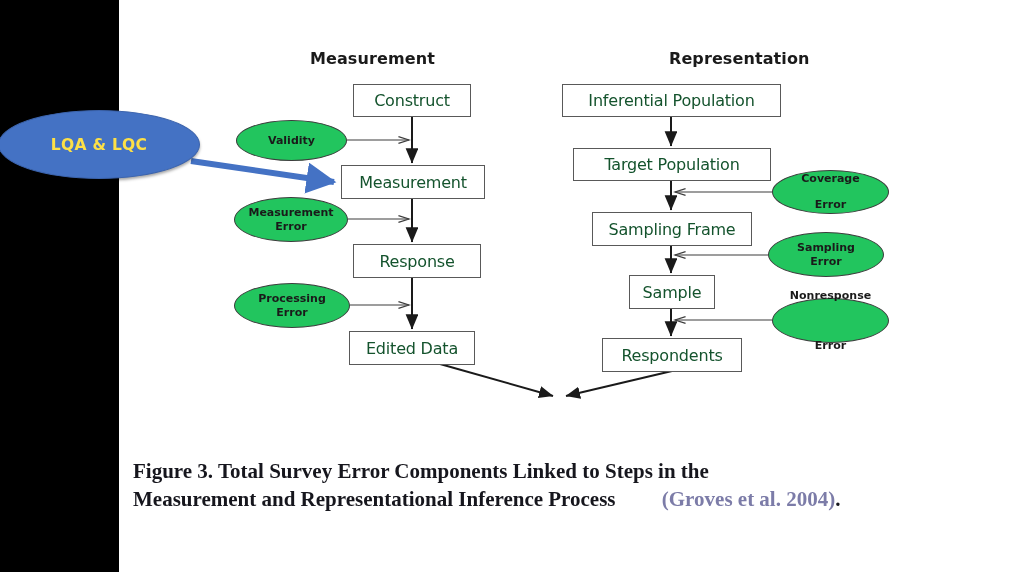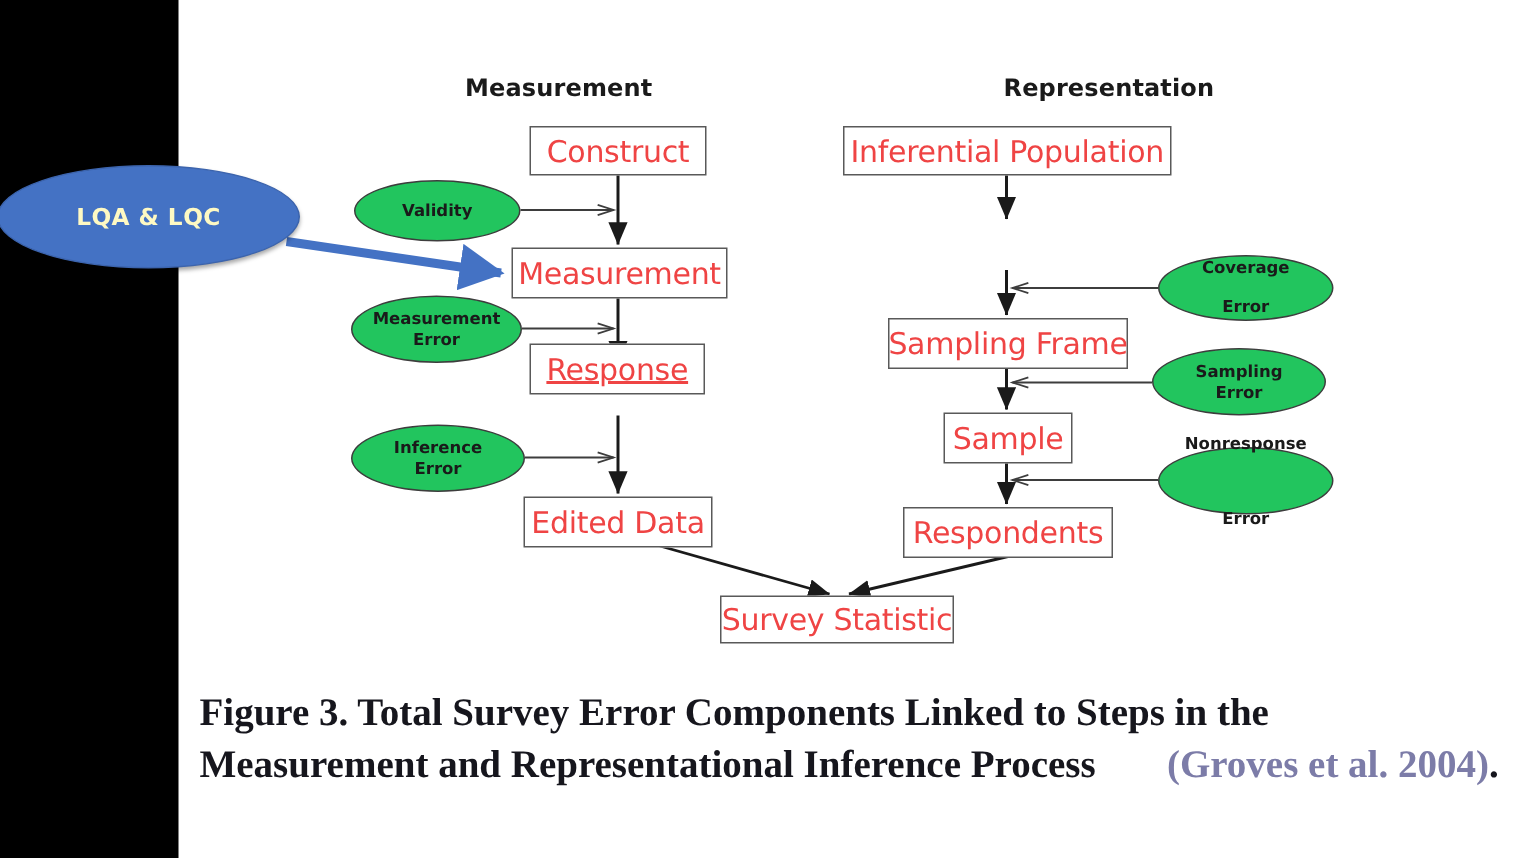--- a/index.html
+++ b/index.html
@@ -49,22 +49,22 @@
   
   .node-box {
     position: absolute;
     box-sizing: border-box;
     border: 1.3px solid #595959;
     background: #ffffff;
     display: flex;
     align-items: center;
     justify-content: center;
     font-family: "DejaVu Sans", sans-serif;
-    font-size: 20px;
-    color: #ef4444;
+    font-size: 16px;
+    color: #14532d;
     white-space: nowrap;
     letter-spacing: -0.2px;
   }
   
   .node-ellipse {
     position: absolute;
     box-sizing: border-box;
     border: 1.3px solid #3d3d3d;
     border-radius: 50%;
     background: #22c55e;
@@ -93,33 +93,33 @@
     border: 1px solid #3c64ad;
     box-shadow: 0 2px 3px rgba(0,0,0,0.35);
     display: flex;
     align-items: center;
     justify-content: center;
   }
   #callout-label {
     font-family: "DejaVu Sans", sans-serif;
     font-weight: bold;
     font-size: 15.5px;
-    color: #fef9c3;
+    color: #fde047;
     letter-spacing: 0.3px;
     white-space: nowrap;
   }
 
   
   #caption {
     position: absolute;
     left: 133px; top: 458px;
     width: 880px;
     font-family: "Liberation Serif", serif;
     font-weight: bold;
-    font-size: 26px;
+    font-size: 21px;
     line-height: 1.33;
     color: #16161d;
     text-align: justify;
     text-justify: inter-word;
   }
   #caption .cite { color: #7c7ca8; margin-left: 41px; }
   #caption .line2 { display: block; }
 </style>
 </head>
 <body>
@@ -174,54 +174,54 @@
       </g>
 
       <line x1="191" y1="161" x2="334" y2="182" stroke="#4472c4" stroke-width="6" marker-end="url(#arrow-blue)"></line>
     </svg>
 
     <div class="col-header" id="hdr-measurement">Measurement</div>
     <div class="col-header" id="hdr-representation">Representation</div>
 
     <div class="node-box" style="left:353px; top:84px; width:118px; height:33px;">Construct</div>
     <div class="node-box" style="left:341px; top:165px; width:144px; height:34px;">Measurement</div>
-    <div class="node-box" style="left:353px; top:229px; width:117px; height:34px;text-decoration:underline;">Response</div>
+    <div class="node-box" style="left:353px; top:244px; width:128px; height:34px;">Response</div>
     <div class="node-box" style="left:349px; top:331px; width:126px; height:34px;">Edited Data</div>
 
     <div class="node-ellipse" style="left:236px; top:120px; width:111px; height:41px;">
       <span>Validity</span>
     </div>
     <div class="node-ellipse" style="left:234px; top:197px; width:114px; height:45px;">
       <span>Measurement</span>
       <span class="ln2">Error</span>
     </div>
     <div class="node-ellipse" style="left:234px; top:283px; width:116px; height:45px;">
-      <span>Inference</span>
+      <span>Processing</span>
       <span class="ln2">Error</span>
     </div>
 
     <div class="node-box" style="left:562px; top:84px; width:219px; height:33px;">Inferential Population</div>
+    <div class="node-box" style="left:573px; top:148px; width:198px; height:33px;">Target Population</div>
     <div class="node-box" style="left:592px; top:212px; width:160px; height:34px;">Sampling Frame</div>
     <div class="node-box" style="left:629px; top:275px; width:86px; height:34px;">Sample</div>
     <div class="node-box" style="left:602px; top:338px; width:140px; height:34px;">Respondents</div>
 
     <div class="node-ellipse" style="left:772px; top:170px; width:117px; height:44px;gap:12px;">
       <span>Coverage</span>
       <span class="ln2">Error</span>
     </div>
     <div class="node-ellipse" style="left:768px; top:232px; width:116px; height:45px;">
       <span>Sampling</span>
       <span class="ln2">Error</span>
     </div>
     <div class="node-ellipse" style="left:772px; top:298px; width:117px; height:45px;gap:36px;">
       <span>Nonresponse</span>
       <span class="ln2">Error</span>
     </div>
 
-    <div class="node-box" style="left:480px; top:397px; width:156px; height:32px;">Survey Statistic</div>
 
     <div id="callout">
       <span id="callout-label">LQA &amp; LQC</span>
     </div>
 
     <div id="caption">
       <span>Figure 3. Total Survey Error Components Linked to Steps in the</span>
       <span class="line2"><span>Measurement and Representational Inference Process </span><span class="cite">(Groves et al. 2004)</span><span>.</span></span>
     </div>
 

